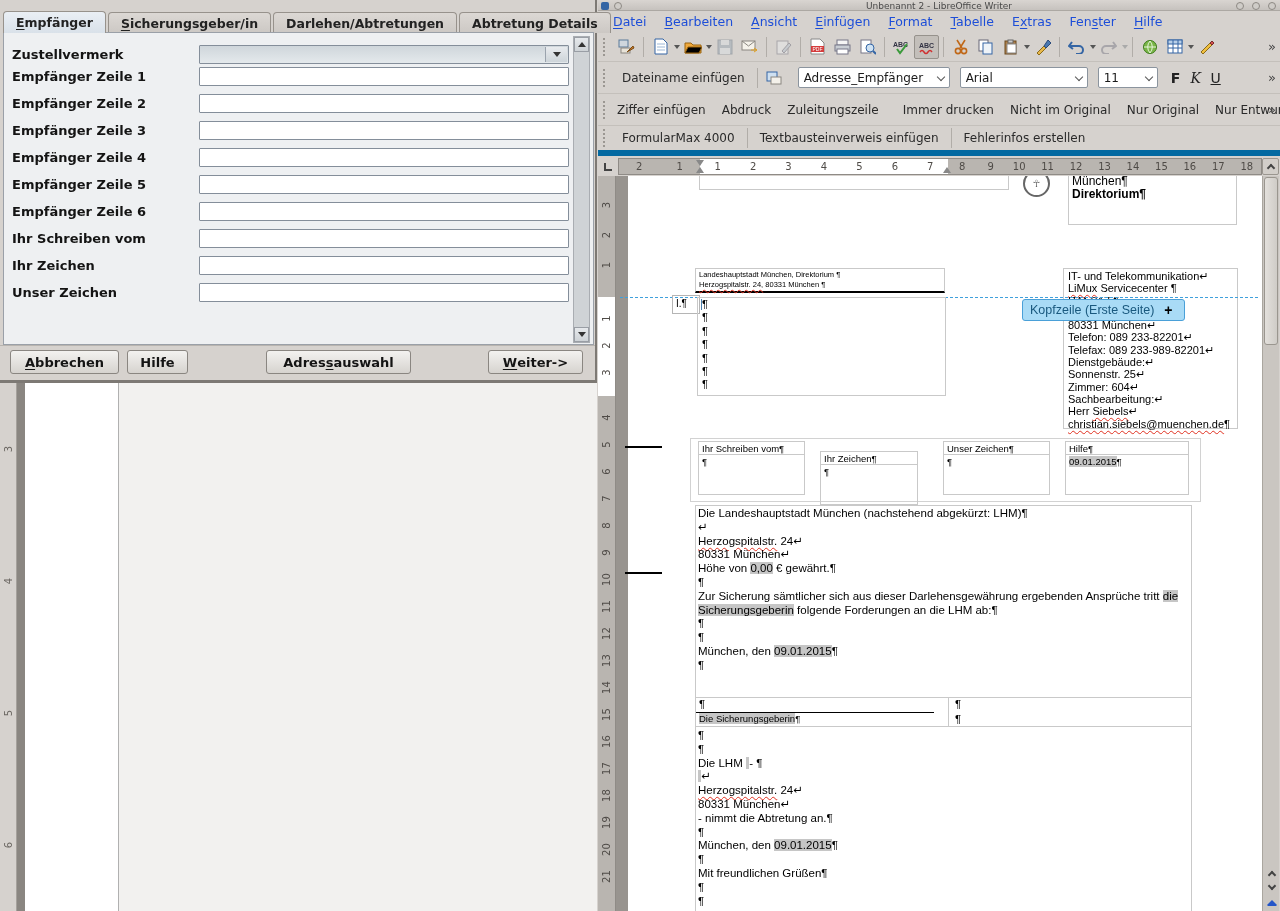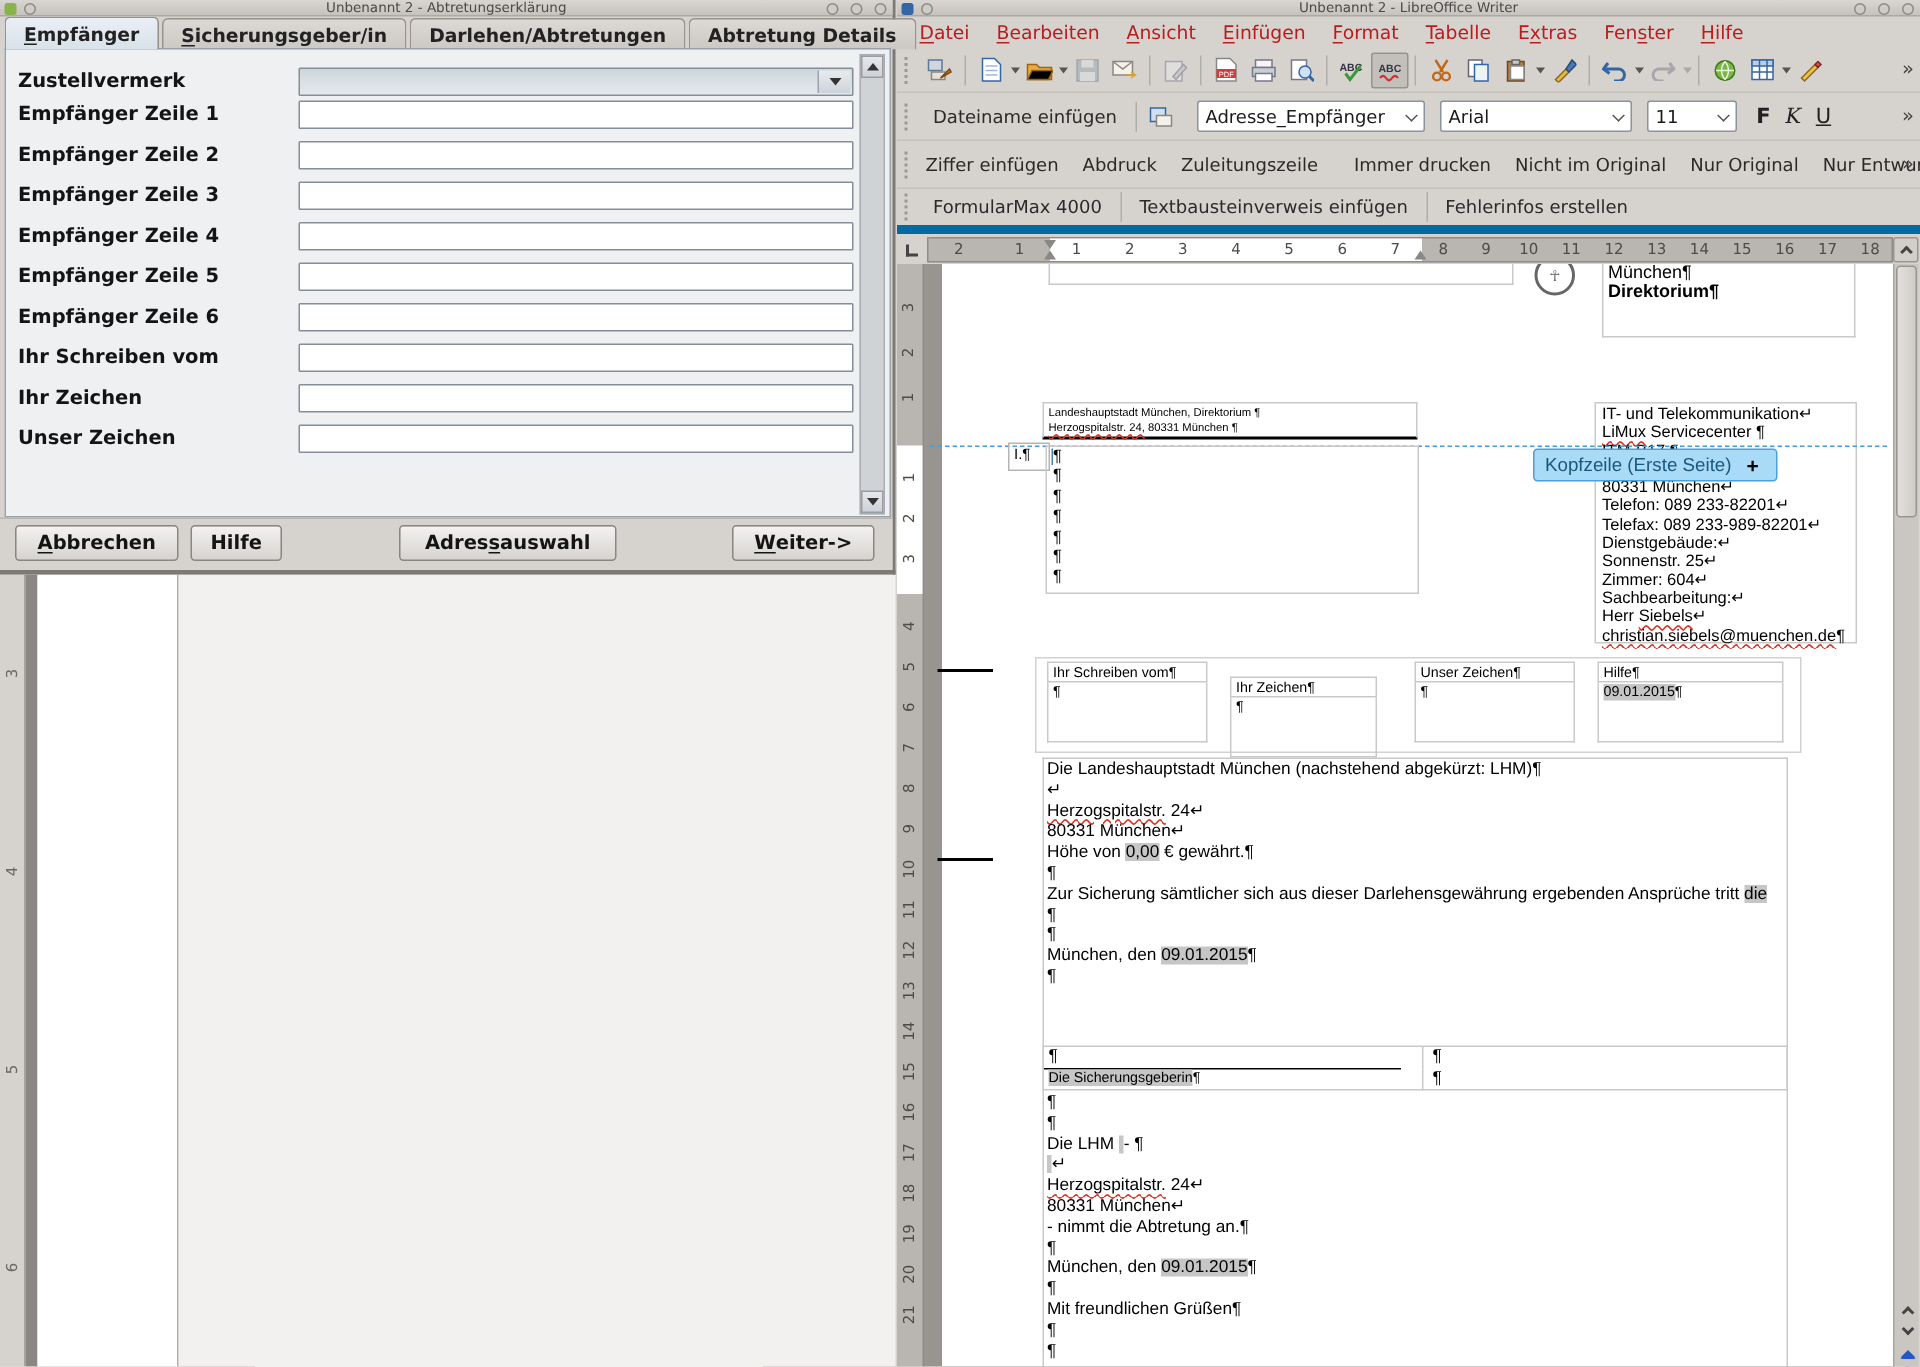--- a/index.html
+++ b/index.html
@@ -11,21 +11,21 @@
 .hl{background:#c6c6c6}
 .sp{text-decoration-line:underline;text-decoration-style:wavy;text-decoration-color:#e03020;text-decoration-thickness:1px;text-underline-offset:2px}
 u{text-decoration-thickness:1px;text-underline-offset:2px}
 
 #writer{position:absolute;left:598px;top:0;width:682px;height:911px;background:#d6d2ce}
 .titlebar{height:11px;background:linear-gradient(#d9d5d1,#c6c2be);border-bottom:1px solid #aca8a3;position:relative;overflow:hidden}
 .titlebar .ttxt{position:absolute;left:50%;transform:translateX(-50%);top:1px;font-size:9px;color:#4a4a4a;white-space:nowrap}
 .ticon{position:absolute;top:2px;width:8px;height:8px;border-radius:2px}
 .tdot{position:absolute;top:2px;width:8px;height:8px;border-radius:50%;background:#cfccc8;border:1px solid #8d8984}
 .menubar{height:21px;display:flex;align-items:center;padding-left:6px;font-size:12.5px;background:#d6d2ce}
-.menu-item{padding:1px 9px;color:#b91c1c;white-space:nowrap}
+.menu-item{padding:1px 9px;color:#1d4ed8;white-space:nowrap}
 .tb{display:flex;align-items:center;height:30px;background:#d6d2ce;border-bottom:1px solid #c4c0bb;padding:0 4px;position:relative}
 .grip{width:7px;height:18px;margin:0 4px 0 1px;border-left:2px dotted #9b9792}
 .tsep{width:1px;height:20px;background:#b1ada8;margin:0 4px}
 .tbico{width:25px;height:24px;display:flex;align-items:center;justify-content:center;border-radius:2px;position:relative}
 .tbico svg{display:block}
 .tbico.dis{opacity:.4}
 .tbico.pressed{background:#c3bfba;border:1px solid #96928c;border:1px solid #96928c}
 .dd{width:0;height:0;border-left:3px solid transparent;border-right:3px solid transparent;border-top:4px solid #555;margin-left:1px}
 .dd.dis{border-top-color:#aaa}
 .txtbtn{font-size:12px;color:#2a2a2a;padding:4px 8px;border-radius:2px;white-space:nowrap}
@@ -488,20 +488,21 @@
 
     <div class="bodycell"></div>
     <div class="bodyblk" style="top:331px">
         <div class="tl"><span>Die Landeshauptstadt München (nachstehend abgekürzt: LHM)¶</span></div>
         <div class="tl"><span>↵</span></div>
         <div class="tl"><span class="sp">Herzogspitalstr.</span><span> 24↵</span></div>
         <div class="tl"><span>80331 München↵</span></div>
         <div class="tl"><span>Höhe von </span><span class="hl">0,00</span><span> € gewährt.¶</span></div>
         <div class="tl"><span>¶</span></div>
         <div class="tl"><span>Zur Sicherung sämtlicher sich aus dieser Darlehensgewährung ergebenden Ansprüche tritt </span><span class="hl">die</span></div>
+        <div class="tl"><span class="hl">Sicherungsgeberin</span><span> folgende Forderungen an die LHM ab:¶</span></div>
         <div class="tl"><span>¶</span></div>
         <div class="tl"><span>¶</span></div>
         <div class="tl"><span>München, den </span><span class="hl">09.01.2015</span><span>¶</span></div>
         <div class="tl"><span>¶</span></div>
       </div>
 
     <div class="sigtab">
       <div class="r">
         <div class="c1"><span>¶</span><span class="sigline"></span></div>
         <div class="c2"><span>¶</span></div>
@@ -540,28 +541,20 @@
     <div class="vnav" style="top:719px">
         <span class="blue-dbl"></span>
       </div>
     <div class="vnav" style="top:731px">
         <span class="blue-ring"></span>
       </div>
   </div>
 </div>
 
 <div id="dialog">
-  <div class="titlebar">
-    <span class="ticon" style="left:3px;background:#8ab24a"></span>
-    <span class="tdot" style="left:16px"></span>
-    <span class="ttxt">Unbenannt 2 - Abtretungserklärung</span>
-    <span class="tdot" style="right:36px"></span>
-    <span class="tdot" style="right:20px"></span>
-    <span class="tdot" style="right:4px"></span>
-  </div>
 
   <div class="tabrow">
       <span class="tab active"><u>E</u>mpfänger</span>
       <span class="tab"><u>S</u>icherungsgeber/in</span>
       <span class="tab">Darlehen/Abtretungen</span>
       <span class="tab">Abtretung Details</span>
     </div>
 
   <div class="dpanel">
     <div id="fieldrows">

